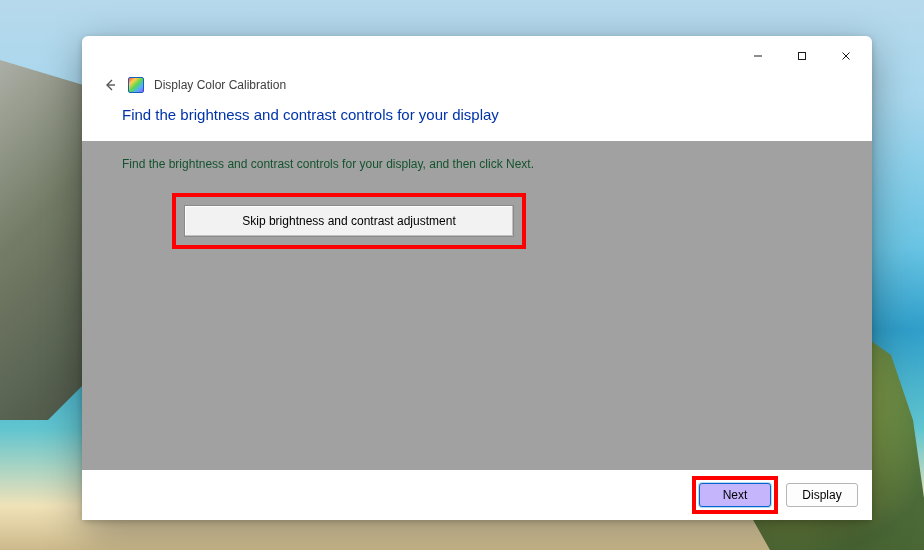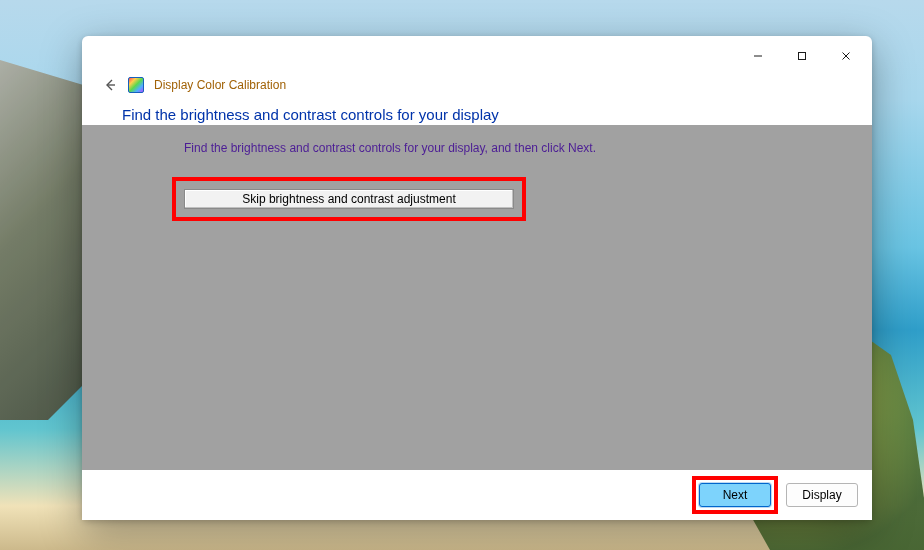--- a/index.html
+++ b/index.html
@@ -46,41 +46,41 @@
     width: 16px; height: 16px; display: flex; align-items: center; justify-content: center;
     color: #555;
   }
   .app-icon {
     width: 16px; height: 16px;
     display: inline-block;
     background: linear-gradient(135deg, #ff4e4e 0%, #ffcf4e 25%, #5bd84e 50%, #4eb0ff 75%, #b04eff 100%);
     border: 1px solid #1560bd;
     border-radius: 2px;
   }
-  .app-title { font-size: 12px; color: #a16207; }
-  .heading-row { padding: 4px 40px 2px 40px; }
+  .app-title { font-size: 12px; color: #404040; }
+  .heading-row { padding: 4px 40px 18px 40px; }
   .heading { color: #0033aa; font-size: 15px; font-weight: 400; }
   .content {
     flex: 1; background: #a1a1a1; margin: 0; padding: 14px 40px 0 40px;
     position: relative;
     color: #000;
   }
-  .para { font-size: 12px; color: #4c1d95; margin-left: 62px; margin-right: 30px; line-height: 1.5; }
+  .para { font-size: 12px; color: #14532d; margin-right: 30px; line-height: 1.5; }
   .p1 { margin-bottom: 20px; }
   .p2 { margin-bottom: 24px; }
   .p3 { margin-bottom: 18px; }
   .skip-wrap {
     position: relative;
     margin-left: 50px;
     width: 354px;
     padding: 8px;
     border: 4px solid #ff0000;
   }
   .skip-btn {
-    width: 100%; height: 20px;
+    width: 100%; height: 32px;
     background: #f2f2f2;
     border: 1px solid #8a8a8a;
     font-size: 12px;
     text-align: center;
     display: flex; align-items: center; justify-content: center;
     box-shadow: inset -1px -1px 0 #c0c0c0, inset 1px 1px 0 #ffffff;
     cursor: default;
   }
   .footer {
     height: 50px; background: #fff; display: flex; align-items: center; justify-content: flex-end;
@@ -90,21 +90,21 @@
     padding: 3px; border: 4px solid #ff0000;
   }
   .btn {
     min-width: 72px; height: 24px;
     font-size: 12px; text-align: center;
     display: flex; align-items: center; justify-content: center;
     border-radius: 3px;
     cursor: default;
   }
   .btn-next {
-    background: #7dd3fc;
+    background: #c4b5fd;
     border: 1px solid #0066cc;
     box-shadow: 0 0 0 1px rgba(0,102,204,0.25);
     text-align: right;
   }
   .btn-cancel {
     background: #fdfdfd;
     border: 1px solid #b5b5b5;
   }
 </style>
 </head>

